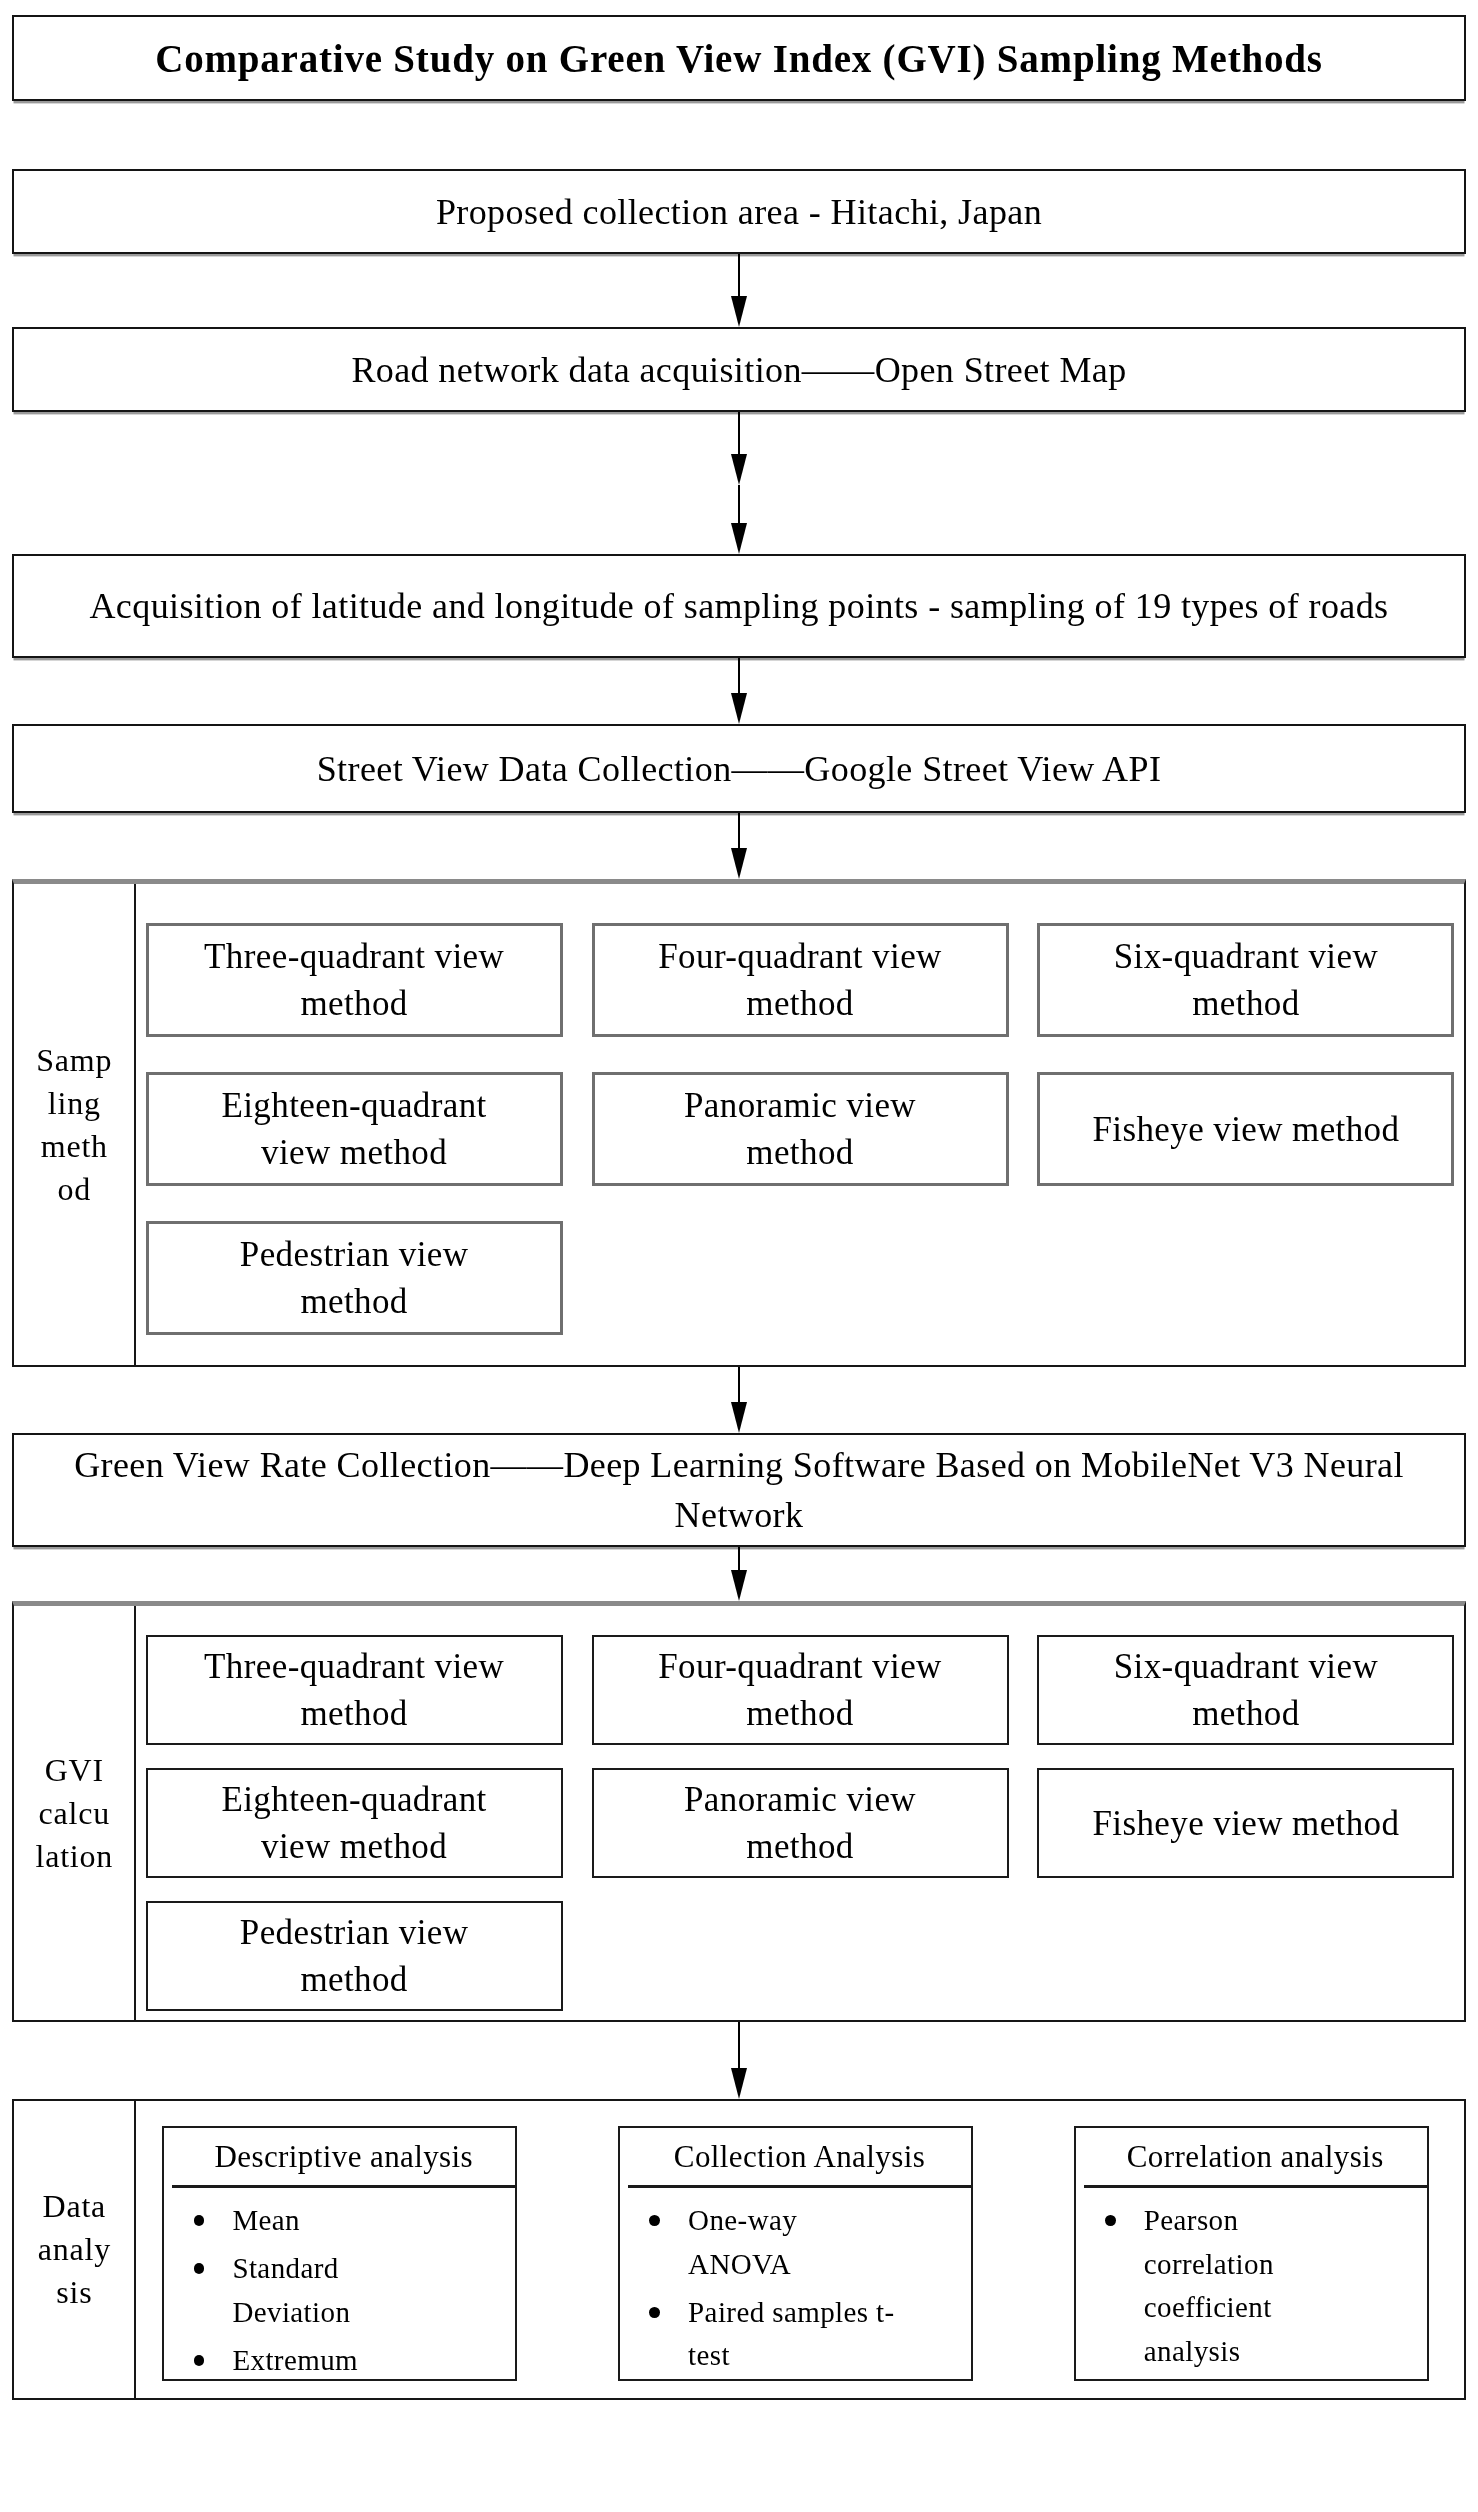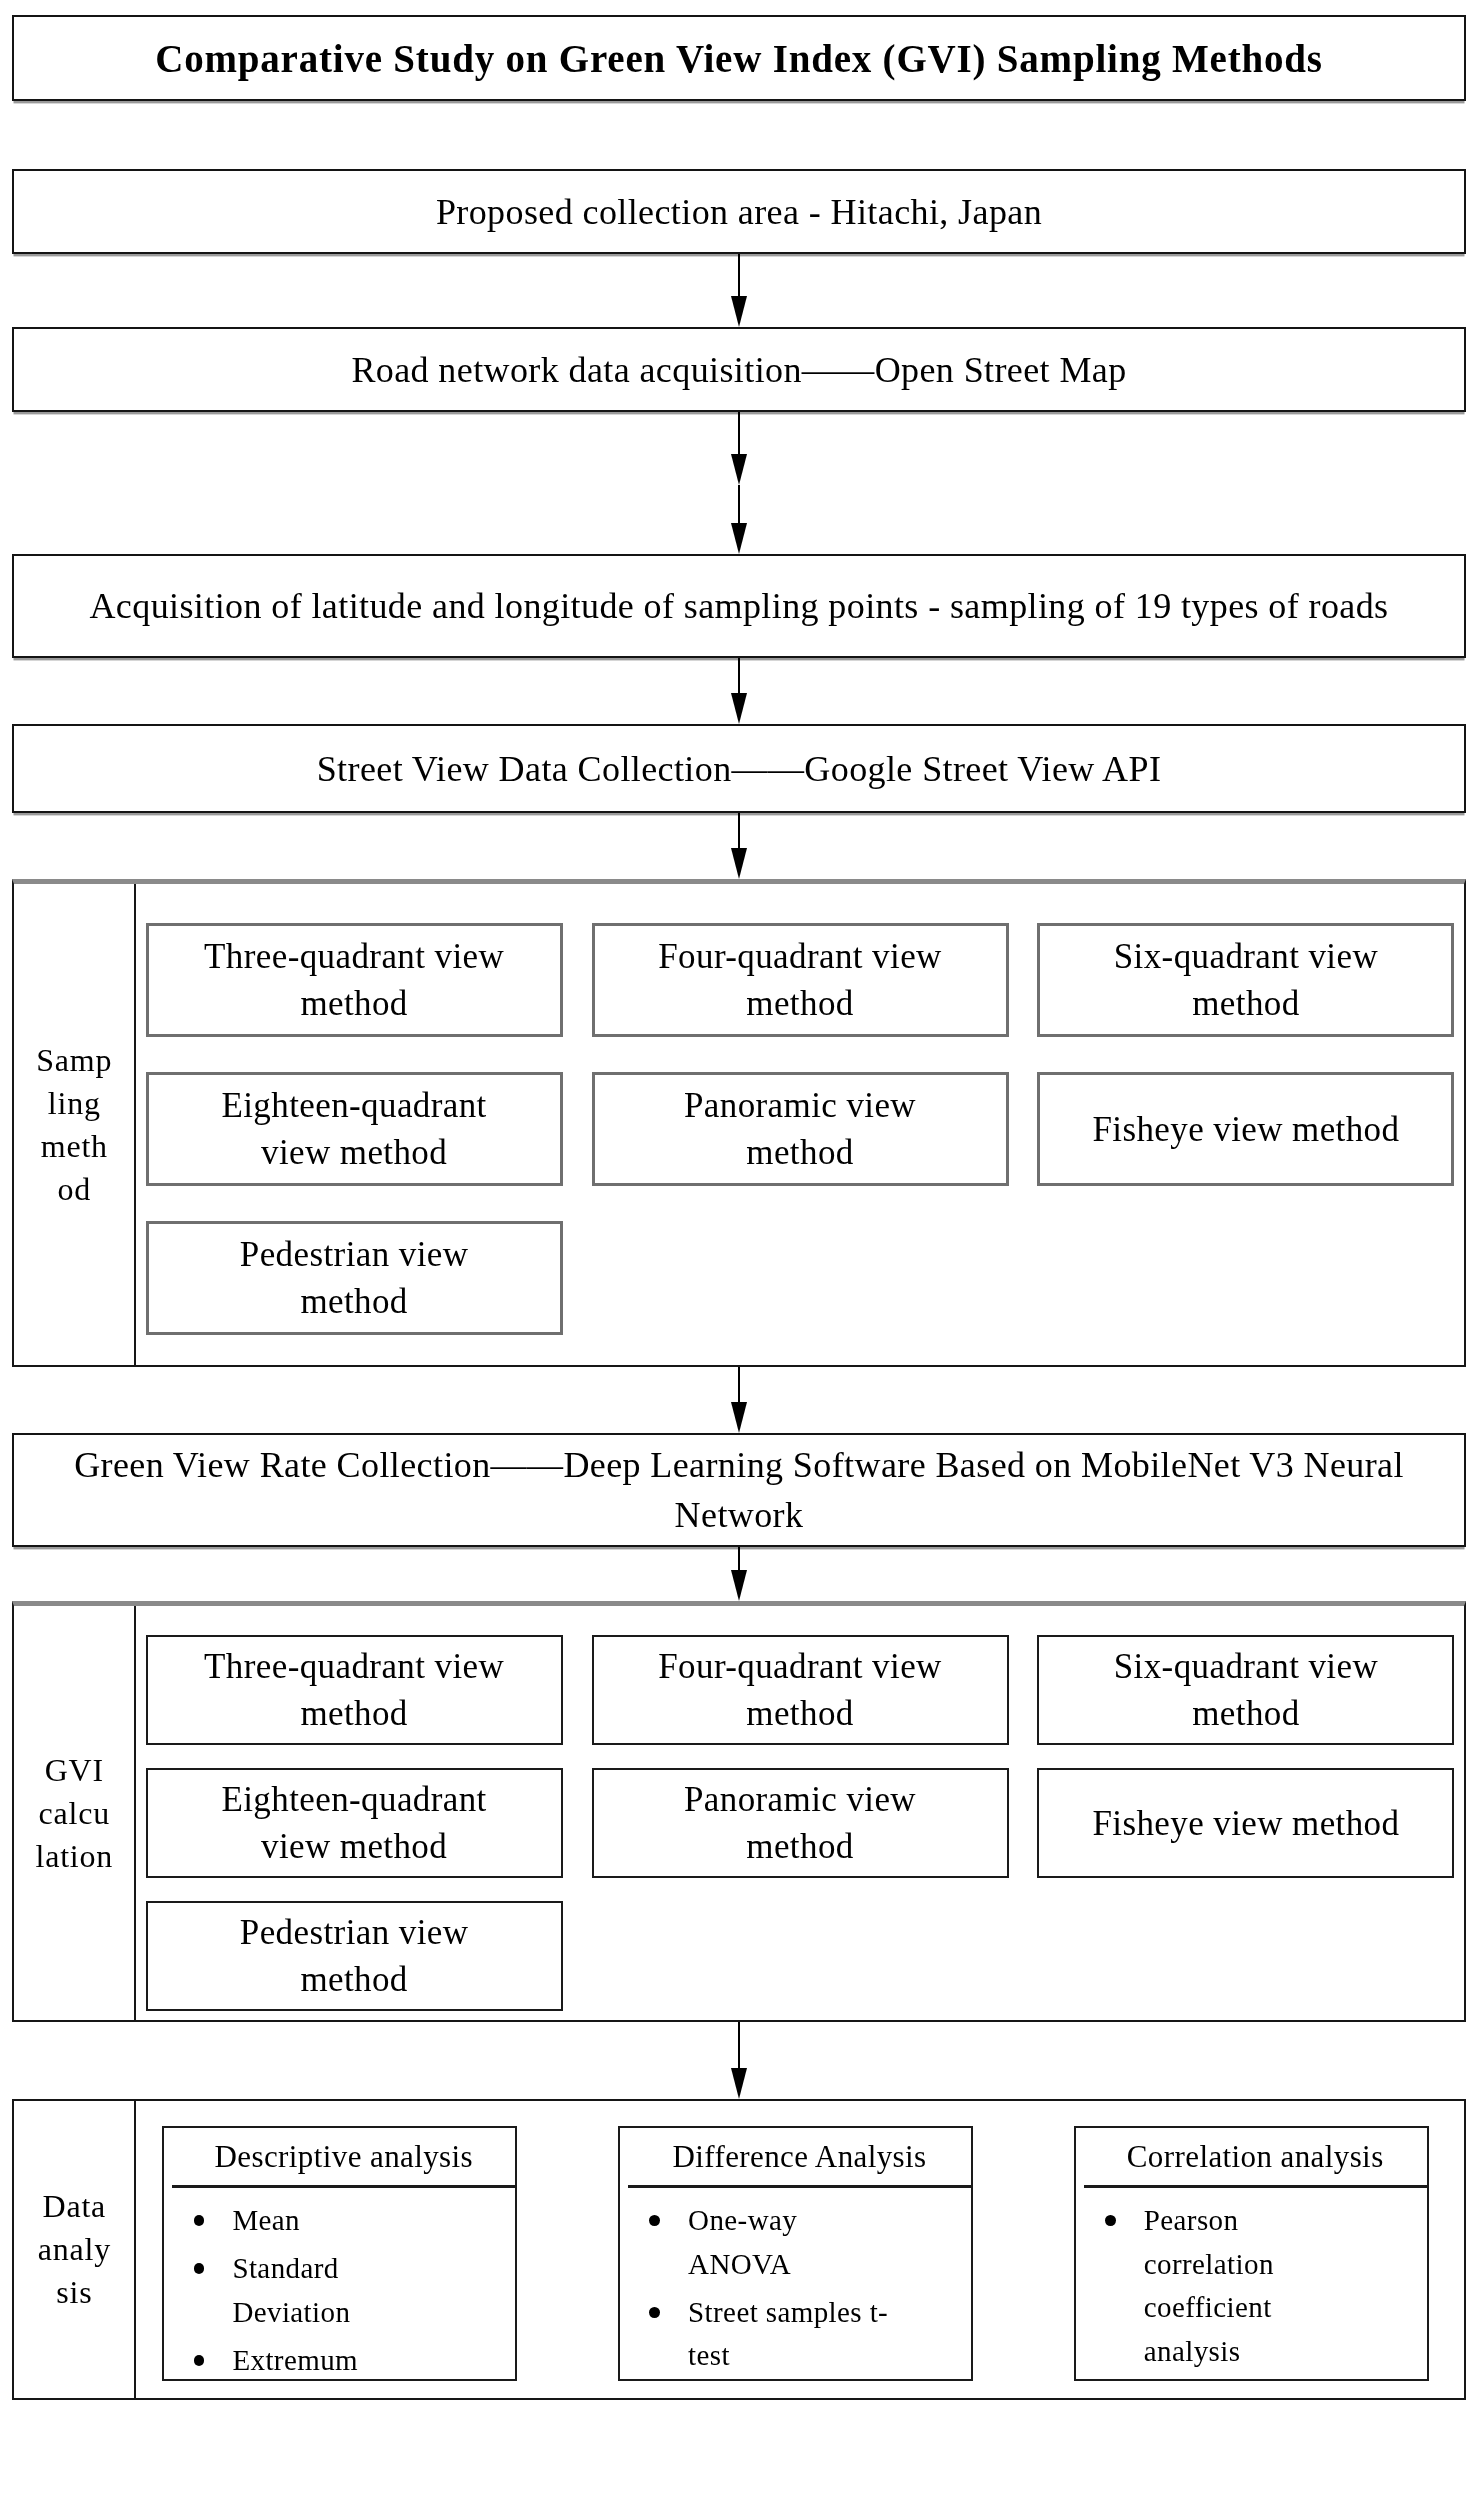--- a/index.html
+++ b/index.html
@@ -222,29 +222,29 @@
             <span class="bullet-text bt-narrow">Standard Deviation</span>
           </div>
           <div class="bullet-item">
             <span class="dot"></span>
             <span class="bullet-text bt-narrow">Extremum</span>
           </div>
         </div>
       </div>
 
       <div class="group">
-        <div class="group-header">Difference Analysis</div>
+        <div class="group-header">Collection Analysis</div>
         <div class="group-body">
           <div class="bullet-item">
             <span class="dot"></span>
             <span class="bullet-text bt-medium">One-way ANOVA</span>
           </div>
           <div class="bullet-item">
             <span class="dot"></span>
-            <span class="bullet-text bt-medium">Street samples t-test</span>
+            <span class="bullet-text bt-medium">Paired samples t-test</span>
           </div>
         </div>
       </div>
 
       <div class="group">
         <div class="group-header">Correlation analysis</div>
         <div class="group-body">
           <div class="bullet-item">
             <span class="dot"></span>
             <span class="bullet-text bt-wide">Pearson correlation coefficient analysis</span>

